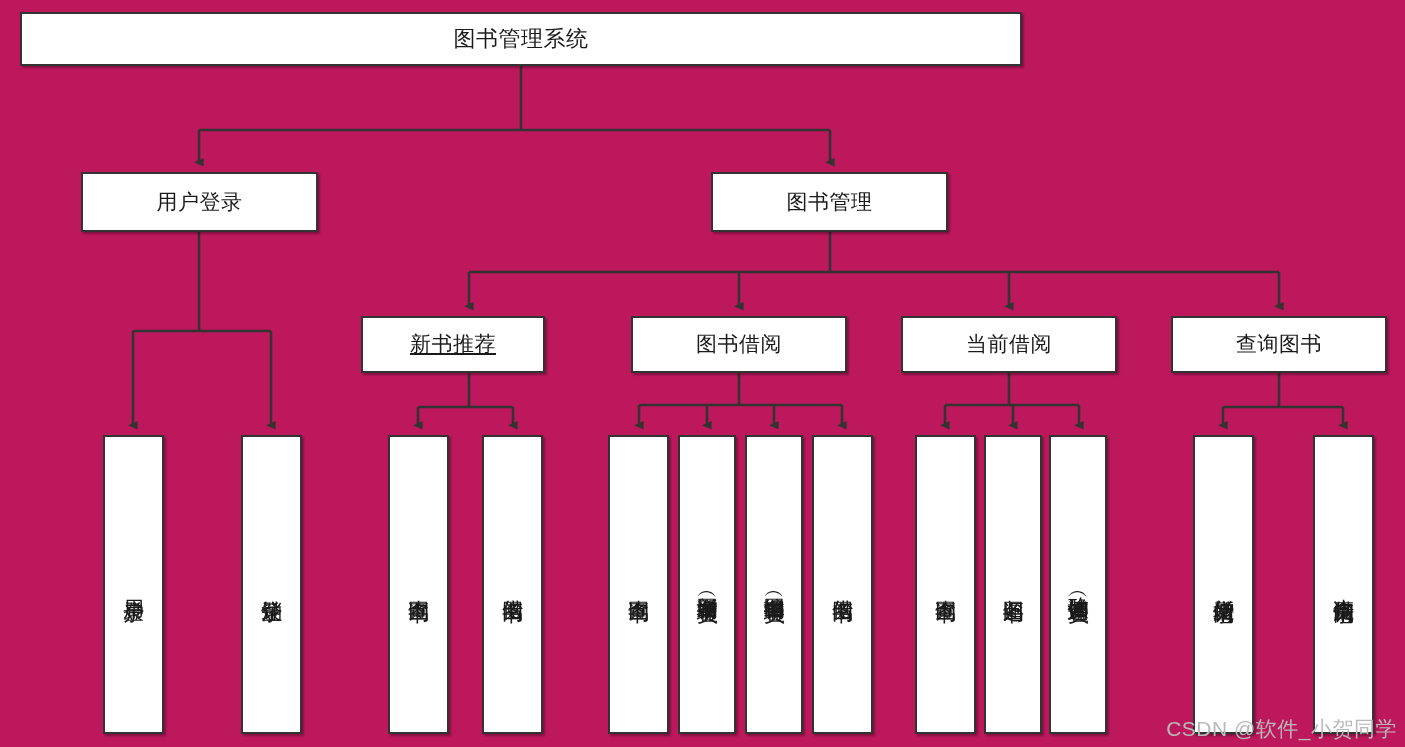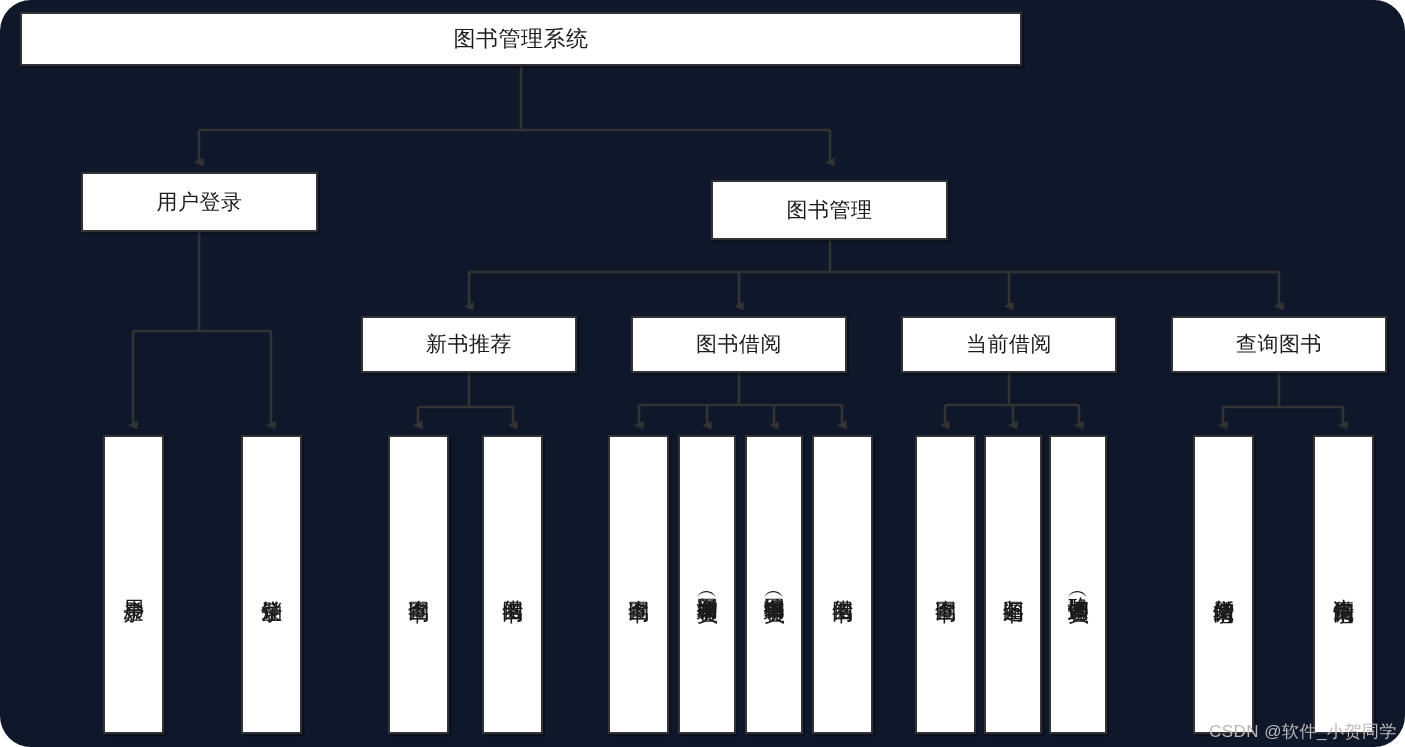--- a/index.html
+++ b/index.html
@@ -8,23 +8,22 @@
     padding: 0;
     background: #ffffff;
   }
   body {
     font-family: "Liberation Sans", "DejaVu Sans", sans-serif;
   }
   #canvas {
     position: relative;
     width: 1405px;
     height: 747px;
-    background: #0f172a;
+    background: #be185d;
     overflow: hidden;
-    border-radius: 31px;
   }
   #edges {
     position: absolute;
     left: 0;
     top: 0;
     width: 1405px;
     height: 747px;
     pointer-events: none;
   }
   .node {
@@ -64,21 +63,21 @@
     text-orientation: upright;
     font-size: 21px;
     line-height: 1.08;
     letter-spacing: 1px;
     max-height: 100%;
   }
   #watermark {
     position: absolute;
     right: 8px;
     bottom: 4px;
-    font-size: 17px;
+    font-size: 21px;
     color: #b9b9b9;
     white-space: nowrap;
     letter-spacing: 0.5px;
   }
 </style>
 </head>
 <body>
 
 <div id="canvas">
 
@@ -132,25 +131,25 @@
     </g>
   </svg>
 
   <div class="node h root" style="left:20px; top:12px; width:1002px; height:54px;">
     <span class="node-label">图书管理系统</span>
   </div>
 
   <div class="node h" style="left:81px; top:172px; width:237px; height:60px;">
     <span class="node-label">用户登录</span>
   </div>
-  <div class="node h" style="left:711px; top:180px; width:237px; height:60px;">
+  <div class="node h" style="left:711px; top:172px; width:237px; height:60px;">
     <span class="node-label">图书管理</span>
   </div>
 
-  <div class="node h" style="left:361px; top:316px; width:216px; height:57px;">
+  <div class="node h" style="left:361px; top:316px; width:184px; height:57px;text-decoration:underline;">
     <span class="node-label">新书推荐</span>
   </div>
   <div class="node h" style="left:901px; top:316px; width:216px; height:57px;">
     <span class="node-label">当前借阅</span>
   </div>
   <div class="node h" style="left:631px; top:316px; width:216px; height:57px;">
     <span class="node-label">图书借阅</span>
   </div>
   <div class="node h" style="left:1171px; top:316px; width:216px; height:57px;">
     <span class="node-label">查询图书</span>

